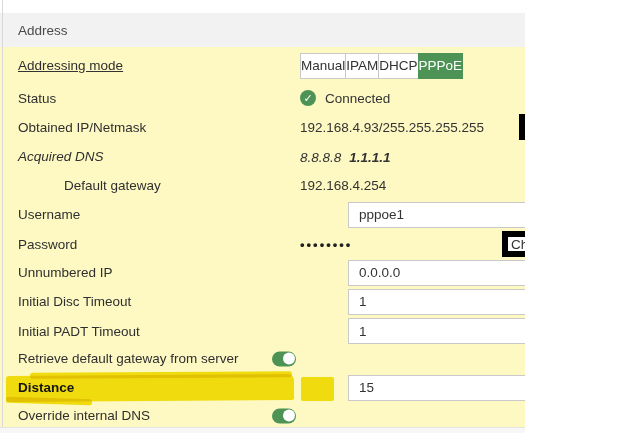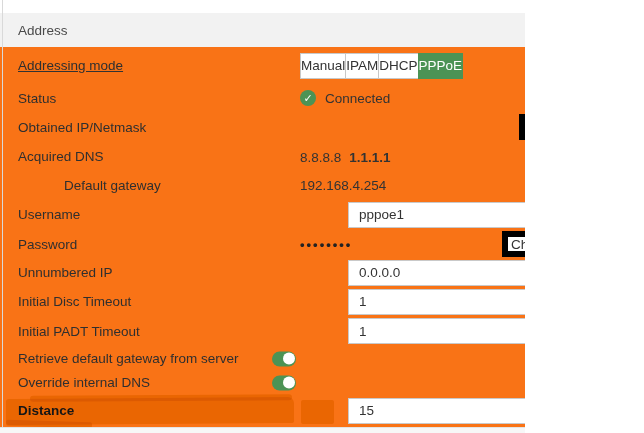--- a/index.html
+++ b/index.html
@@ -1,41 +1,41 @@
 <!DOCTYPE html>
 <html><head>
 <meta charset="utf-8">
 <style>
   * { margin:0; padding:0; box-sizing:border-box; }
   html,body { background:#fff; }
   body { font-family:"Liberation Sans","DejaVu Sans",sans-serif; color:#333; }
 
   .screen{
-    position:relative; width:525px; height:433px; background:#f97316;
+    position:relative; width:525px; height:433px; background:#fef9c3;
     overflow:hidden; font-size:13.5px;
   }
   .pane-left-line{
     position:absolute; left:2px; top:0; width:1px; height:100%;
     background:#d9d9d9;
   }
   .top-strip{ height:13px; background:#fff; }
 
   .section-header{
     height:34px; background:#f2f2f2; display:flex; align-items:center;
     padding-left:18px; color:#4a4a4a; font-size:13.5px;
   }
 
   .form{ position:relative; }
   .row{ position:relative; display:flex; align-items:center; }
   .row .label{ margin-left:18px; color:#2f2f2f; white-space:nowrap; }
 
   .r-mode{ height:37px;text-decoration:underline; }
   .r-status{ height:28px; }
   .r-obtained{ height:30px; }
-  .r-dns{ height:29px; }
+  .r-dns{ height:29px;font-style:italic; }
   .r-gateway{ height:28px;padding-left:46px; }
   .r-username{ height:31px; }
   .r-password{ height:28px; }
   .r-unnumbered{ height:29px; }
   .r-disc{ height:29px; }
   .r-padt{ height:30px; }
   .r-retrieve{ height:25px; }
   .r-distance{ height:33px; }
   .r-override{ height:23px; }
 
@@ -133,20 +133,21 @@
     <div class="row r-status">
       <span class="label">Status</span>
       <div class="field status-wrap">
         <span class="check-circle">✓</span>
         <span class="value">Connected</span>
       </div>
     </div>
 
     <div class="row r-obtained">
       <span class="label">Obtained IP/Netmask</span>
+      <span class="field value">192.168.4.93/255.255.255.255</span>
       <button class="btn btn-renew">Renew</button>
     </div>
 
     <div class="row r-dns">
       <span class="label">Acquired DNS</span>
       <div class="field">
         <span class="value">8.8.8.8</span><span class="value dns-secondary">1.1.1.1</span>
       </div>
     </div>
 
@@ -176,37 +177,37 @@
       <input type="text" class="text-input" value="1" style="">
     </div>
 
     <div class="row r-padt">
       <span class="label">Initial PADT Timeout</span>
       <input type="text" class="text-input" value="1" style="">
     </div>
 
     <div class="row r-retrieve">
       <span class="label">Retrieve default gateway from server</span>
-      <div class="toggle">
-          <div class="knob"></div>
-        </div>
-    </div>
-
-    <div class="row r-override">
-      <span class="label">Override internal DNS</span>
       <div class="toggle">
           <div class="knob"></div>
         </div>
     </div>
 
     <div class="row r-distance">
       <div class="hl hl-top"></div>
       <div class="hl hl-main"></div>
       <div class="hl hl-tail"></div>
       <span class="label">Distance</span>
       <input type="text" class="text-input" value="15" style="">
       <div class="hl hl-value"></div>
     </div>
 
+    <div class="row r-override">
+      <span class="label">Override internal DNS</span>
+      <div class="toggle">
+          <div class="knob"></div>
+        </div>
+    </div>
+
   </div>
 
   <div class="bottom-strip"></div>
 </div>
 
 </body></html>

